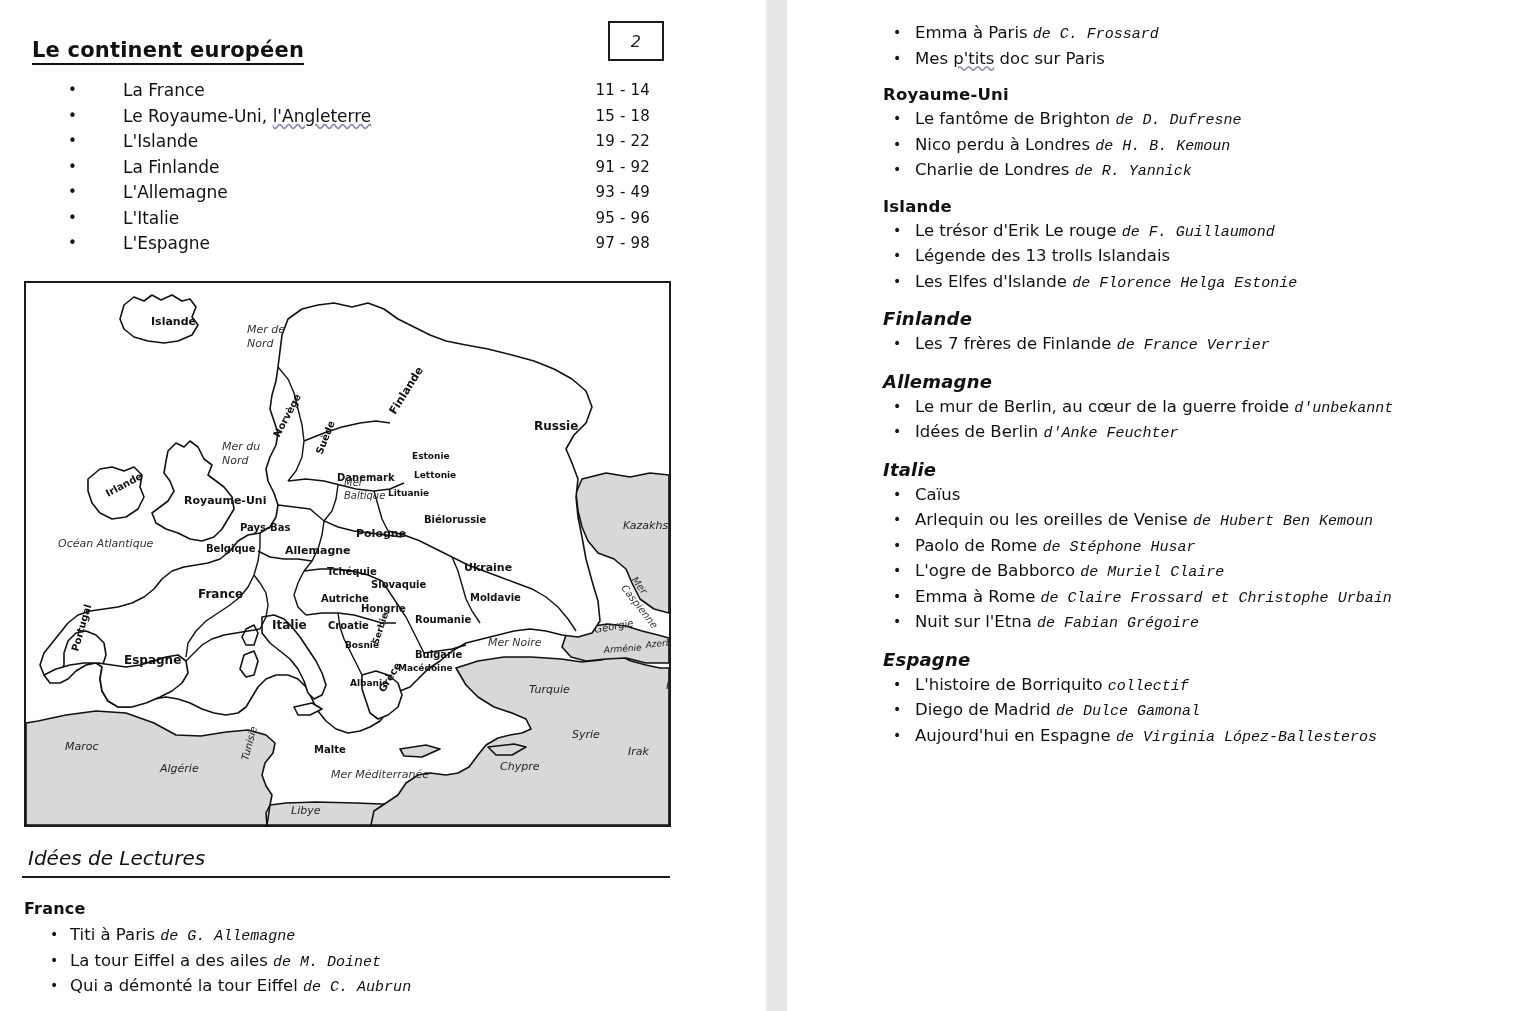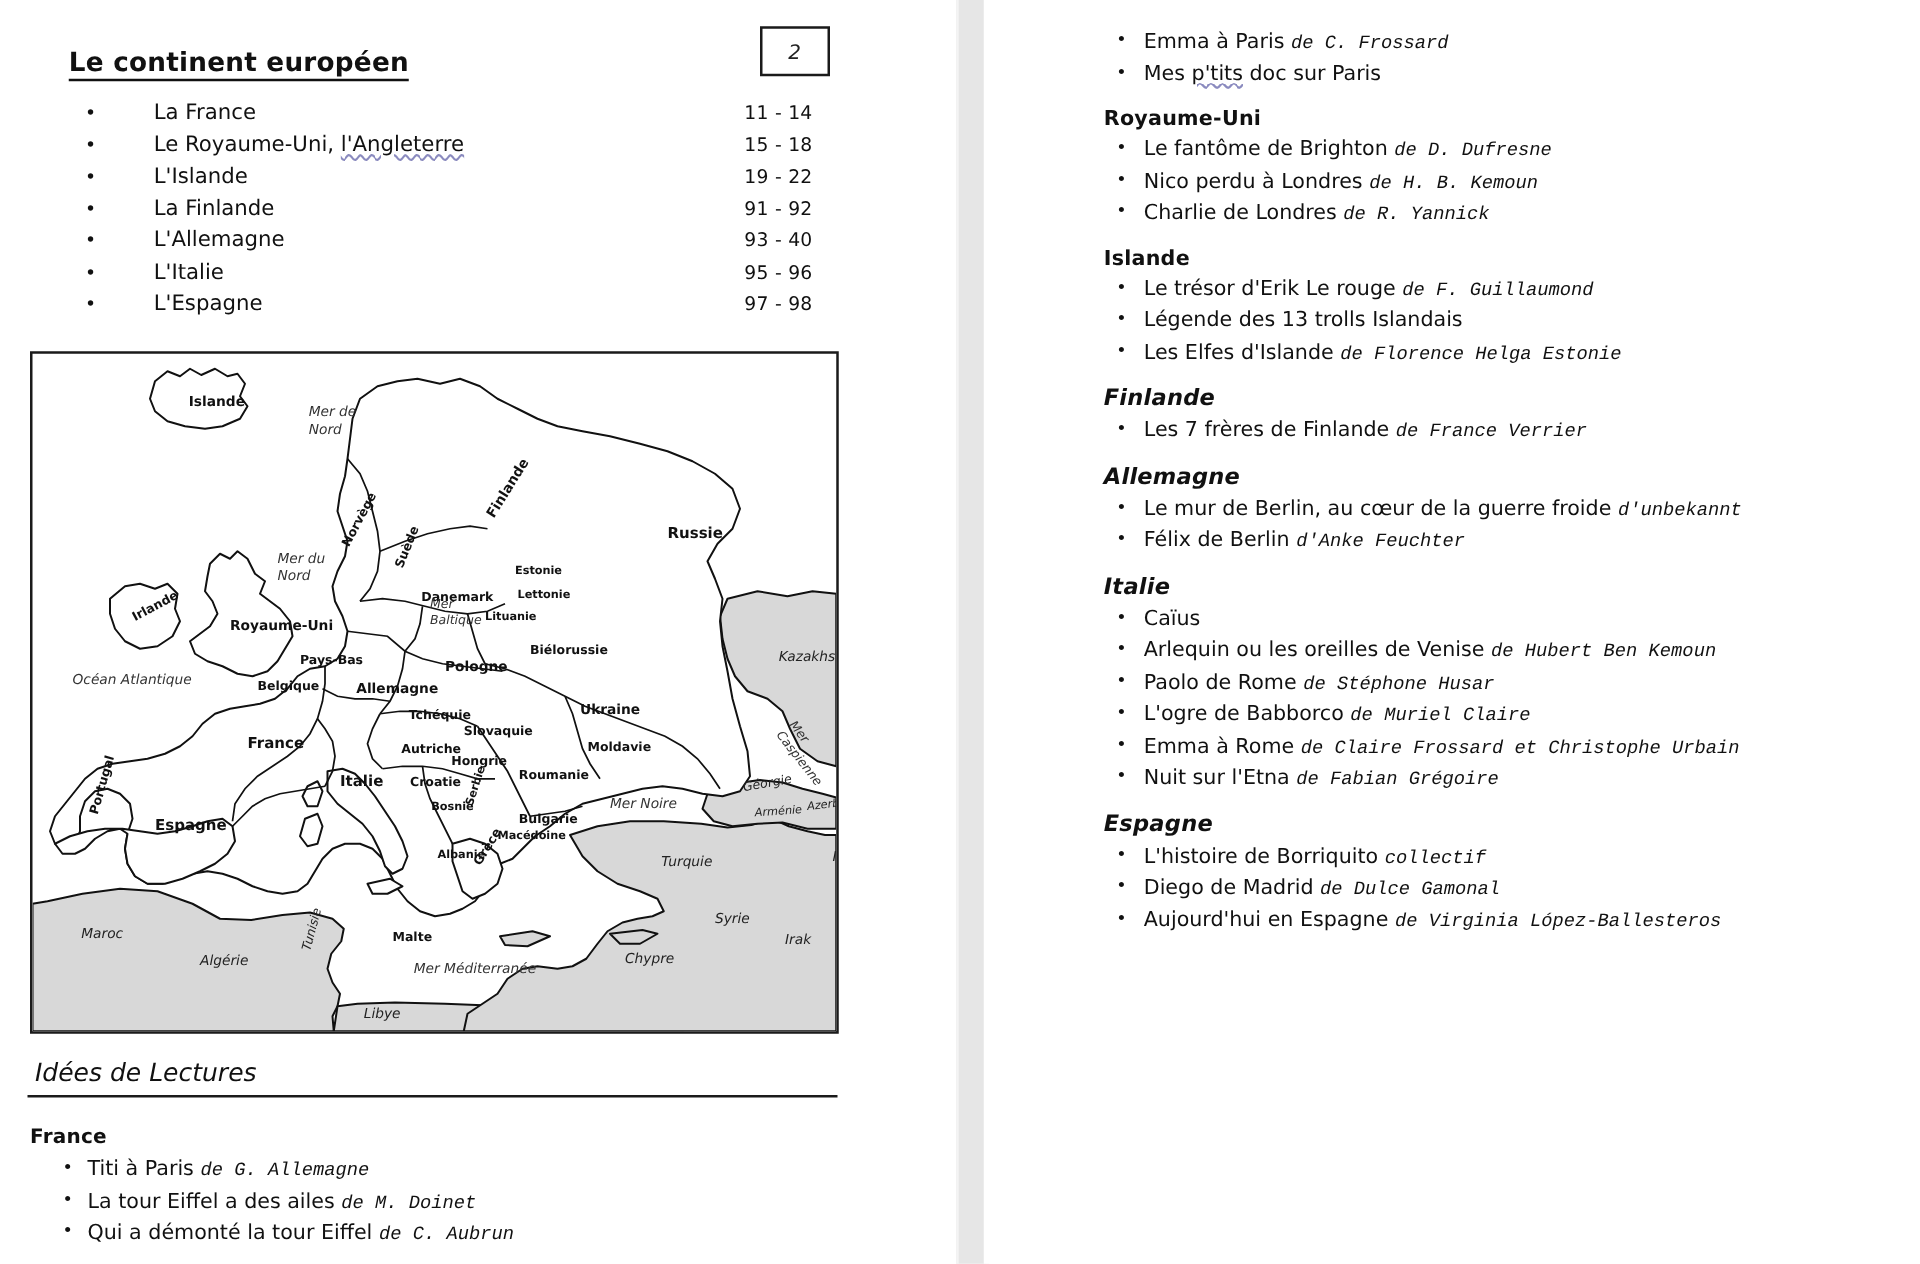--- a/index.html
+++ b/index.html
@@ -62,21 +62,20 @@
   #toc-title {
     position: absolute;
     left: 32px;
     top: 38px;
     font-size: 21px;
     font-weight: bold;
     letter-spacing: 0.2px;
     border-bottom: 2px solid #111;
     padding-bottom: 1px;
     line-height: 1.15;
-    margin-left: 23px;
   }
   #toc-list {
     position: absolute;
     left: 60px;
     top: 78px;
     width: 600px;
     list-style: none;
     margin: 0;
     padding: 0;
   }
@@ -227,21 +226,21 @@
       <span>2</span>
     </div>
 
     <div id="toc-title">Le continent européen</div>
 
     <ul id="toc-list">
         <li><span class="bullet">•</span><span class="toc-label">La France</span><span class="toc-pages">11 - 14</span></li>
         <li><span class="bullet">•</span><span class="toc-label">Le Royaume-Uni, <span class="spell">l'Angleterre</span></span><span class="toc-pages">15 - 18</span></li>
         <li><span class="bullet">•</span><span class="toc-label">L'Islande</span><span class="toc-pages">19 - 22</span></li>
         <li><span class="bullet">•</span><span class="toc-label">La Finlande</span><span class="toc-pages">91 - 92</span></li>
-        <li><span class="bullet">•</span><span class="toc-label">L'Allemagne</span><span class="toc-pages">93 - 40</span></li>
+        <li><span class="bullet">•</span><span class="toc-label">L'Allemagne</span><span class="toc-pages">93 - 49</span></li>
         <li><span class="bullet">•</span><span class="toc-label">L'Italie</span><span class="toc-pages">95 - 96</span></li>
         <li><span class="bullet">•</span><span class="toc-label">L'Espagne</span><span class="toc-pages">97 - 98</span></li>
       </ul>
 
     <div id="map-frame">
       <svg viewBox="0 0 643 542" preserveAspectRatio="none">
 
         <g>
 
           <path class="land-out" d="M0,440 L12,438 L40,432 L70,428 L100,430 L128,440 L150,452 L175,453 L200,449 L222,447 L240,452 L249,460 L247,470 L239,480 L236,492 L240,503 L246,512 L244,522 L240,530 L241,542 L0,542 Z"></path>
@@ -397,21 +396,21 @@
           <li><span class="bullet">•</span><span>Légende des 13 trolls Islandais</span></li>
           <li><span class="bullet">•</span><span>Les Elfes d'Islande </span><span class="author">de Florence Helga Estonie</span></li>
         </ul>
         <div class="sec-heading italic">Finlande</div>
         <ul class="booklist">
           <li><span class="bullet">•</span><span>Les 7 frères de Finlande </span><span class="author">de France Verrier</span></li>
         </ul>
         <div class="sec-heading italic">Allemagne</div>
         <ul class="booklist">
           <li><span class="bullet">•</span><span>Le mur de Berlin, au cœur de la guerre froide </span><span class="author">d'unbekannt</span></li>
-          <li><span class="bullet">•</span><span>Félix de Berlin </span><span class="author">d'Anke Feuchter</span></li>
+          <li><span class="bullet">•</span><span>Idées de Berlin </span><span class="author">d'Anke Feuchter</span></li>
         </ul>
         <div class="sec-heading italic">Italie</div>
         <ul class="booklist">
           <li><span class="bullet">•</span><span>Caïus</span></li>
           <li><span class="bullet">•</span><span>Arlequin ou les oreilles de Venise </span><span class="author">de Hubert Ben Kemoun</span></li>
           <li><span class="bullet">•</span><span>Paolo de Rome </span><span class="author">de Stéphone Husar</span></li>
           <li><span class="bullet">•</span><span>L'ogre de Babborco </span><span class="author">de Muriel Claire</span></li>
           <li><span class="bullet">•</span><span>Emma à Rome </span><span class="author">de Claire Frossard et Christophe Urbain</span></li>
           <li><span class="bullet">•</span><span>Nuit sur l'Etna </span><span class="author">de Fabian Grégoire</span></li>
         </ul>

